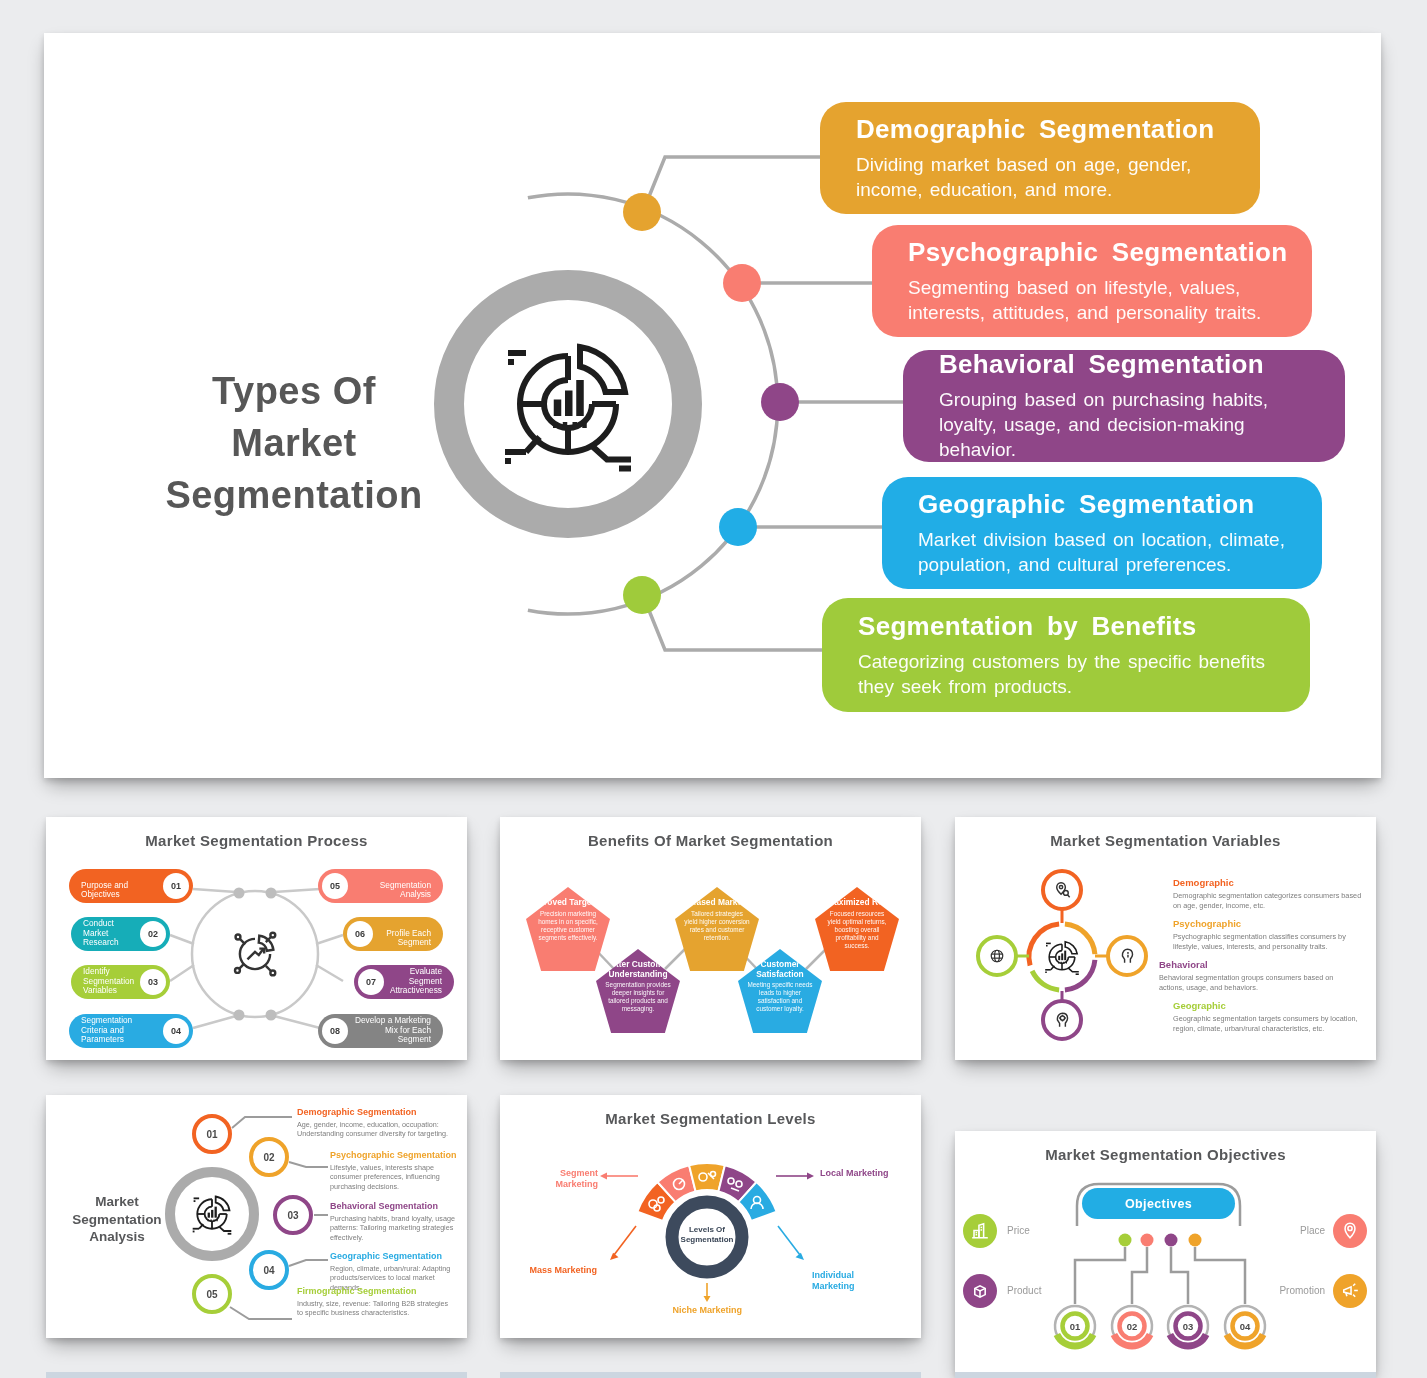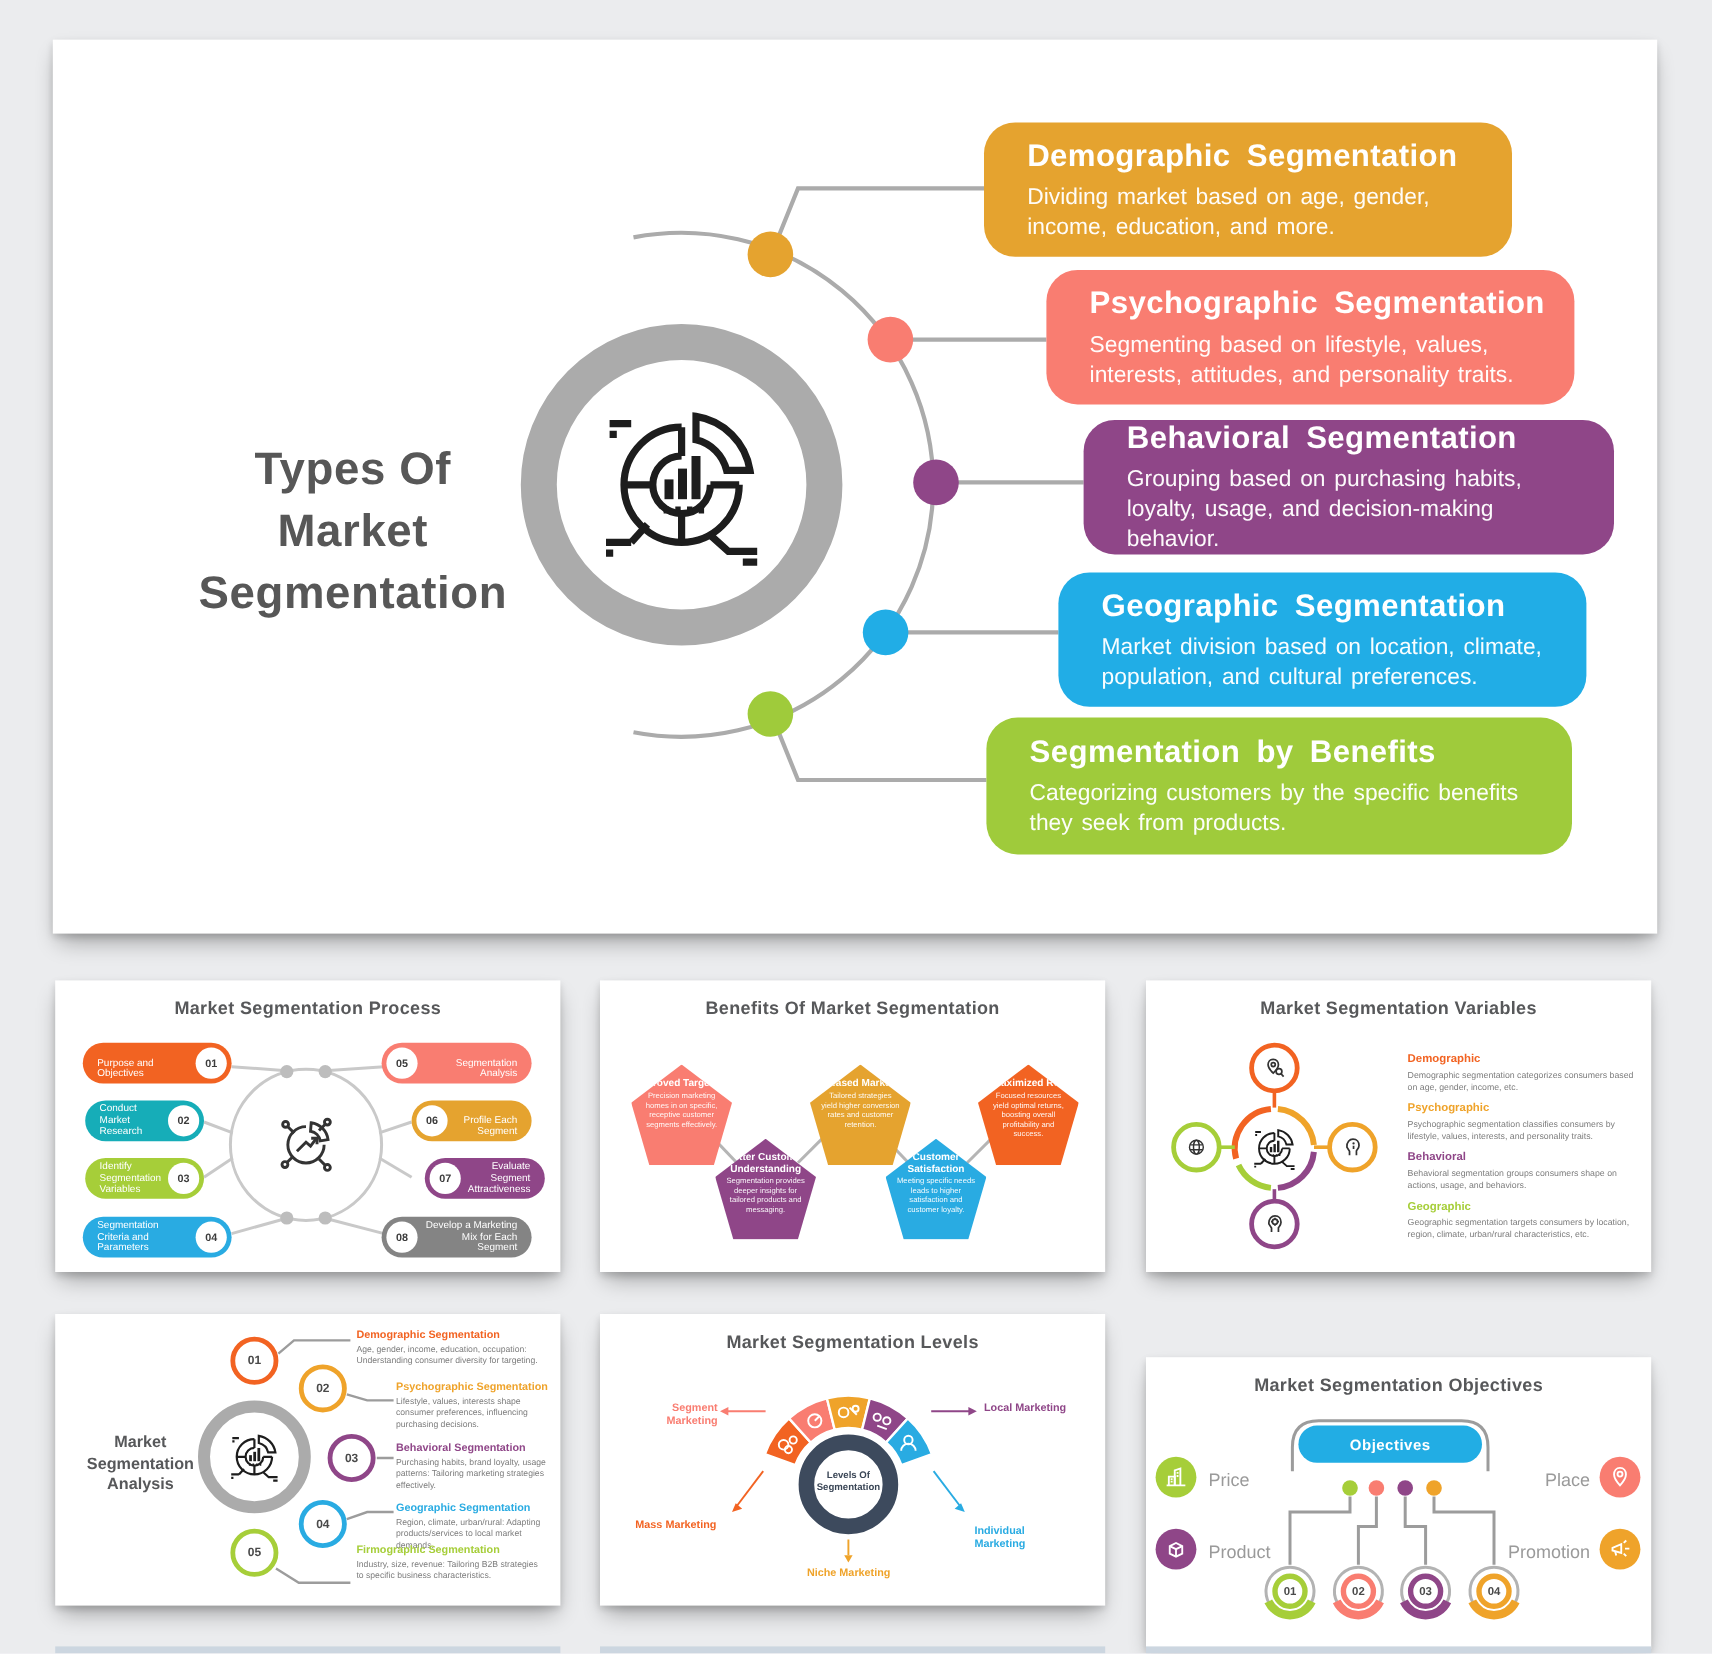--- a/index.html
+++ b/index.html
@@ -47,21 +47,21 @@
   .num-ring{position:absolute;width:40px;height:40px;border-radius:50%;background:#fff;box-sizing:border-box;
     border:4px solid;display:flex;align-items:center;justify-content:center;font-weight:bold;font-size:10px;color:#4a4a4a;}
   
   .lvl-label{position:absolute;font-weight:bold;font-size:9px;line-height:1.25;}
   .lvl-center{position:absolute;left:167px;top:130px;width:80px;text-align:center;font-weight:bold;
     font-size:8px;line-height:1.3;color:#3a4656;}
   
   .obj-pill{position:absolute;left:127px;top:57px;width:153px;height:31px;border-radius:16px;background:#22ADE4;
     color:#fff;font-weight:bold;font-size:12.5px;display:flex;align-items:center;justify-content:center;letter-spacing:.4px;}
   .corner-icon{position:absolute;width:34px;height:34px;border-radius:50%;display:flex;align-items:center;justify-content:center;}
-  .corner-label{position:absolute;font-size:15px;color:#9a9a9a;}
+  .corner-label{position:absolute;font-size:10px;color:#9a9a9a;}
   .step-num{position:absolute;width:40px;height:40px;display:flex;align-items:center;justify-content:center;
     font-weight:bold;font-size:9.5px;color:#4a4a4a;}
   .sliver{position:absolute;height:6px;background:#ccd6e0;}
 </style>
 </head>
 <body>
 
 <div class="page">
 
   <svg width="0" height="0" style="position:absolute" aria-hidden="true">
@@ -354,23 +354,23 @@
       </svg>
 
     <div class="var-item" style="left:218px;top:60px">
       <h4 style="color:#F26322">Demographic</h4>
       <p>Demographic segmentation categorizes consumers based on age, gender, income, etc.</p>
     </div>
     <div class="var-item" style="left:218px;top:101px">
       <h4 style="color:#EFA32A">Psychographic</h4>
       <p>Psychographic segmentation classifies consumers by lifestyle, values, interests, and personality traits.</p>
     </div>
-    <div class="var-item" style="left:218px;top:142px">
+    <div class="var-item" style="left:204px;top:142px">
       <h4 style="color:#8F4688">Behavioral</h4>
-      <p>Behavioral segmentation groups consumers shape on actions, usage, and behaviors.</p>
+      <p>Behavioral segmentation groups consumers based on actions, usage, and behaviors.</p>
     </div>
     <div class="var-item" style="left:218px;top:183px">
       <h4 style="color:#A6CE39">Geographic</h4>
       <p>Geographic segmentation targets consumers by location, region, climate, urban/rural characteristics, etc.</p>
     </div>
   </section>
 
   <section class="slide thumb" style="left:46px;top:1095px">
     <div class="ana-title">
       <div>Market</div>

